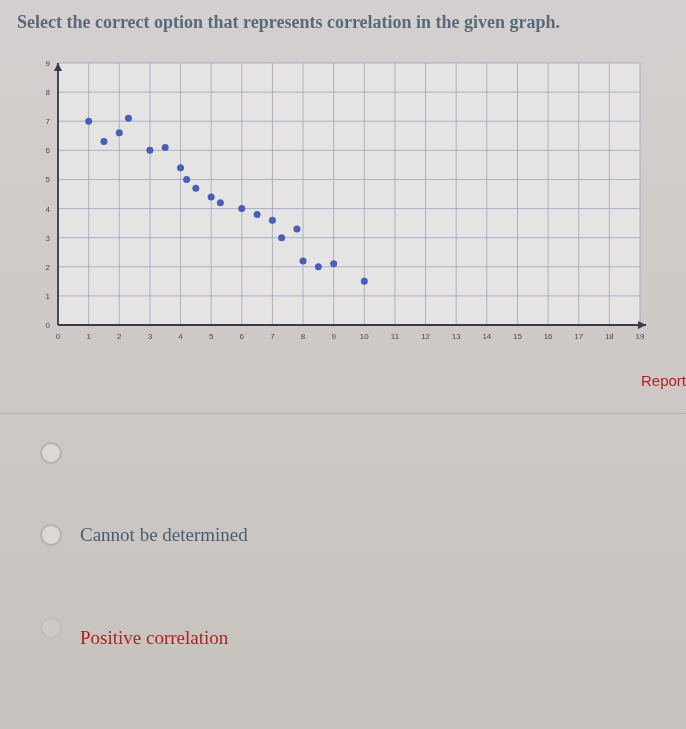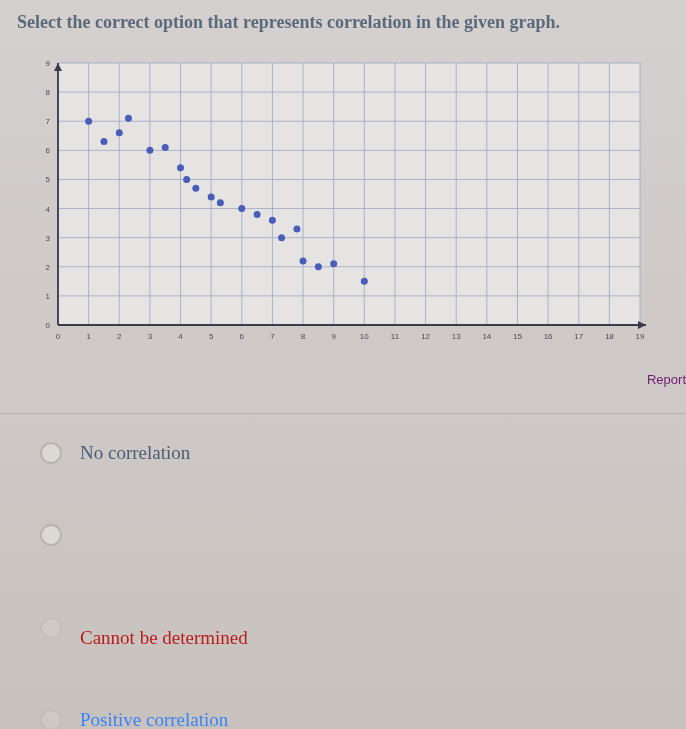--- a/index.html
+++ b/index.html
@@ -23,22 +23,22 @@
       width: 620px;
       height: 300px;
     }
     .chart-svg {
       display: block;
     }
     .report-link {
       position: absolute;
       right: 0;
       top: 372px;
-      font-size: 13px;
-      color: #701a75;
+      font-size: 15px;
+      color: #b91c1c;
       font-family: Arial, sans-serif;
     }
     .divider {
       border: none;
       border-top: 1px solid #b7b3af;
       margin: 60px 0 0 0;
     }
     .options {
       padding: 28px 40px 0 40px;
     }
@@ -168,24 +168,20 @@
     </svg>
 </div>
 
 <div class="report-link">Report</div>
 
 <hr class="divider">
 
 <div class="options">
   <div class="option">
     <span class="radio"></span>
-    <span class="option-label">No correlation</span>
-  </div>
-  <div class="option">
-    <span class="radio"></span>
   </div>
   <div class="option">
     <span class="radio"></span>
     <span class="option-label">Cannot be determined</span>
   </div>
   <div class="option">
     <span class="radio"></span>
     <span class="option-label">Positive correlation</span>
   </div>
 </div>

